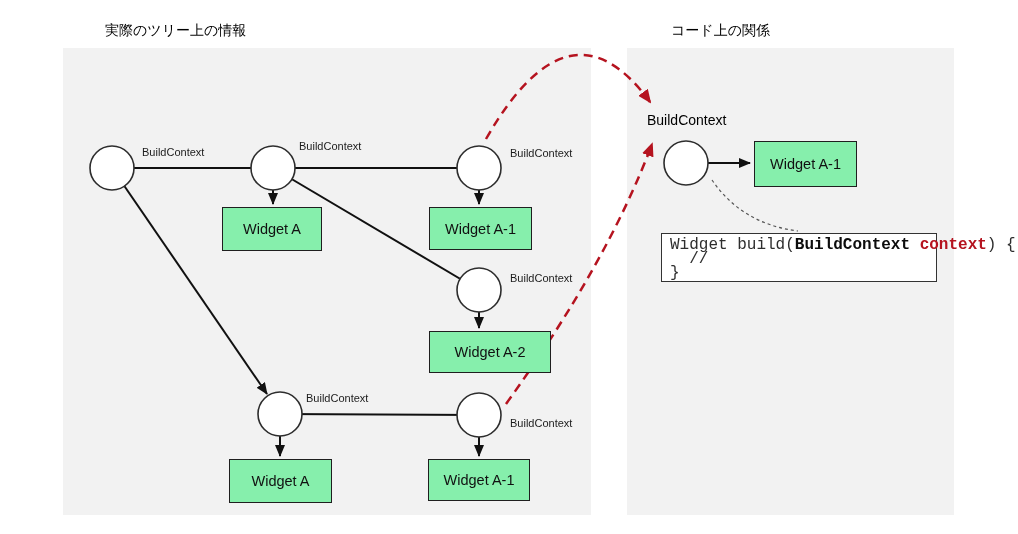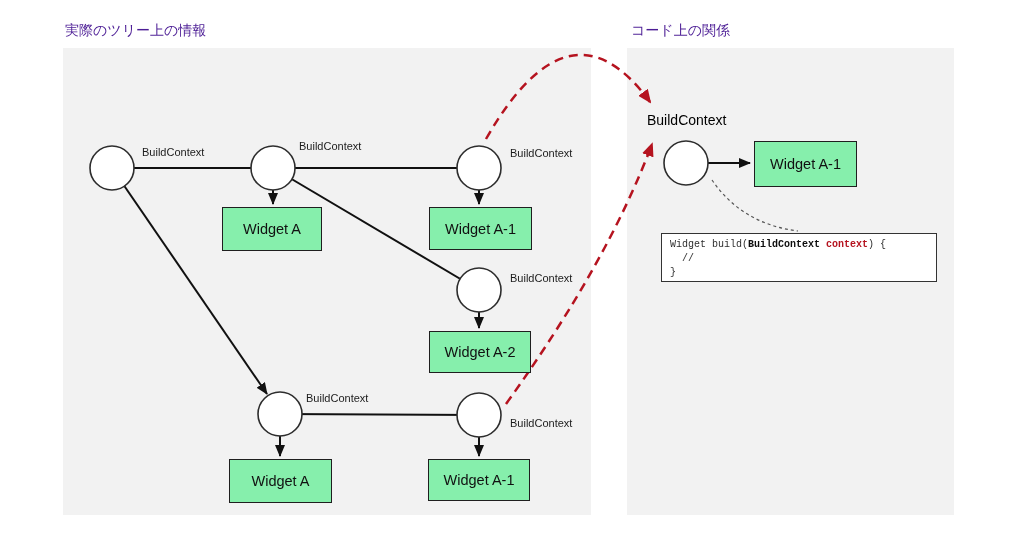--- a/index.html
+++ b/index.html
@@ -17,22 +17,23 @@
   }
   .panel {
     position: absolute;
     background: #f2f2f2;
   }
   .panel.left  { left: 63px;  top: 48px; width: 528px; height: 467px; }
   .panel.right { left: 627px; top: 48px; width: 327px; height: 467px; }
   .panel-title {
     position: absolute;
     font-size: 14px;
-    color: #4c1d95;
+    color: #000000;
     white-space: nowrap;
+    margin-left: 40px;
   }
   .links {
     position: absolute;
     left: 0; top: 0;
     width: 1018px; height: 534px;
     pointer-events: none;
   }
   .bc-label {
     position: absolute;
     font-size: 11px;
@@ -53,34 +54,34 @@
     border: 1.5px solid #1f1f1f;
     display: flex;
     align-items: center;
     justify-content: center;
     font-size: 14.5px;
     color: #111111;
     white-space: nowrap;
   }
   .wbox.b1 { left: 222px; top: 207px; width: 100px; height: 44px; }
   .wbox.b2 { left: 429px; top: 207px; width: 103px; height: 43px; }
-  .wbox.b3 { left: 429px; top: 331px; width: 102px; height: 42px; }
+  .wbox.b3 { left: 429px; top: 331px; width: 122px; height: 42px; }
   .wbox.b4 { left: 229px; top: 459px; width: 103px; height: 44px; }
   .wbox.b5 { left: 428px; top: 459px; width: 102px; height: 42px; }
   .wbox.b6 { left: 754px; top: 141px; width: 103px; height: 46px; }
   .codebox {
     position: absolute;
     left: 661px; top: 233px;
     width: 276px; height: 49px;
     box-sizing: border-box;
     background: #ffffff;
     border: 1.5px solid #333333;
     padding: 4px 8px;
     font-family: "Liberation Mono", "DejaVu Sans Mono", monospace;
-    font-size: 10px;
+    font-size: 16px;
     line-height: 14px;
     color: #2e2e2e;
   }
   .codebox .cline { white-space: pre; }
   .codebox .kw-type { font-weight: 700; color: #0d0d0d; }
   .codebox .kw-arg  { font-weight: 700; color: #b5131f; white-space: pre; }
 </style>
 </head>
 <body>
 

